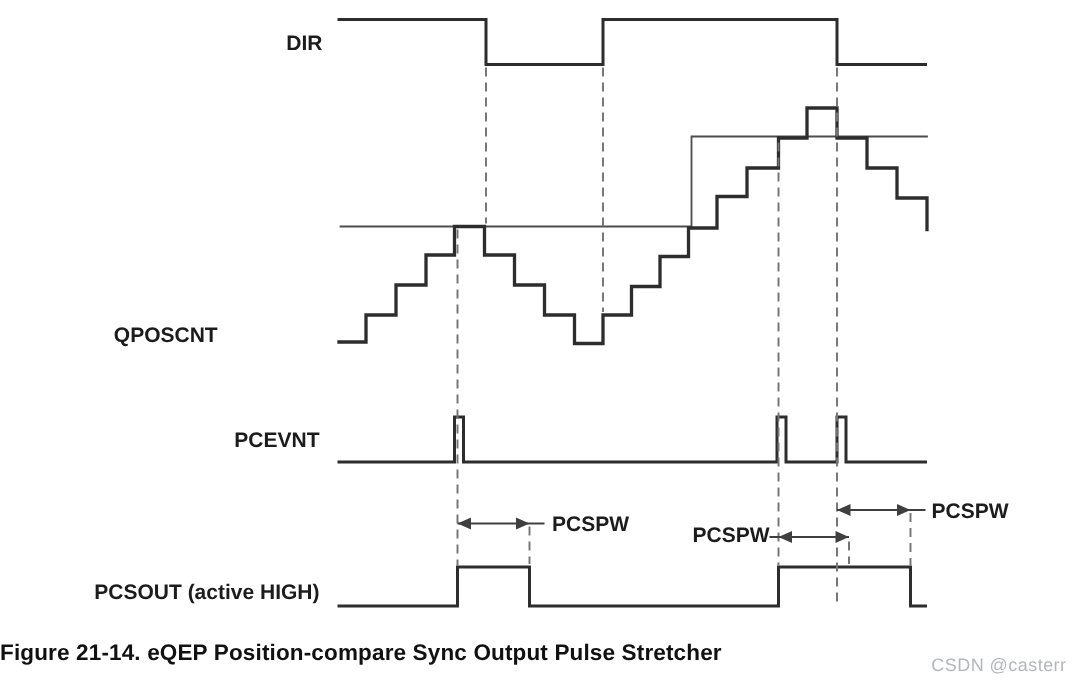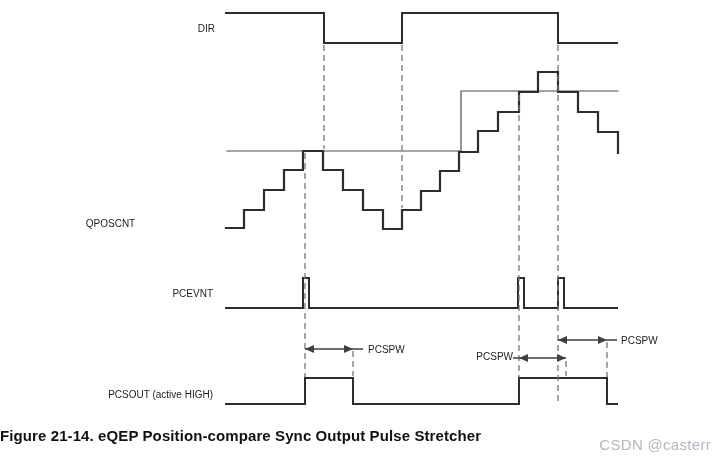--- a/index.html
+++ b/index.html
@@ -6,24 +6,25 @@
   .stage{
     position:relative;
     width:717px;height:457px;
     background:#ffffff;
     font-family:"Liberation Sans", sans-serif;
     overflow:hidden;
   }
   .stage svg{position:absolute;left:0;top:0;}
   .lbl{
     position:absolute;
-    font-size:10px;
+    font-size:14px;
     line-height:15px;
     color:#1c1c1c;
     white-space:nowrap;
+    font-weight:bold;
   }
   .lbl.right{text-align:right;}
   #lbl-dir      {left:0;  width:215px; top:21px;}
   #lbl-qposcmp  {left:0;  width:221px; top:145px;}
   #lbl-qposcnt  {left:0;  width:221px; top:216px;text-align:center;}
   #lbl-pcevnt   {left:0;  width:213px; top:286px;}
   #lbl-pcsout   {left:0;  width:213px; top:387px;}
   #lbl-pcspw1   {left:368px; top:342px;}
   #lbl-pcspw2   {left:440px; width:73px; top:349px; text-align:right;}
   #lbl-pcspw3   {left:621px; top:333px;}
@@ -32,21 +33,21 @@
     left:0;width:700px;top:427px;
     text-align:left;
     font-size:15px;
     font-weight:bold;
     color:#111111;
     letter-spacing:0.1px;
   }
   .watermark{
     position:absolute;
     right:6px;top:436px;
-    font-size:15px;
+    font-size:12px;
     color:#b3b7bd;
     letter-spacing:0.3px;
   }
 </style>
 </head>
 <body>
 
 <div class="stage">
 
   <svg id="wave-svg" width="717" height="457" viewBox="0 0 717 457">

